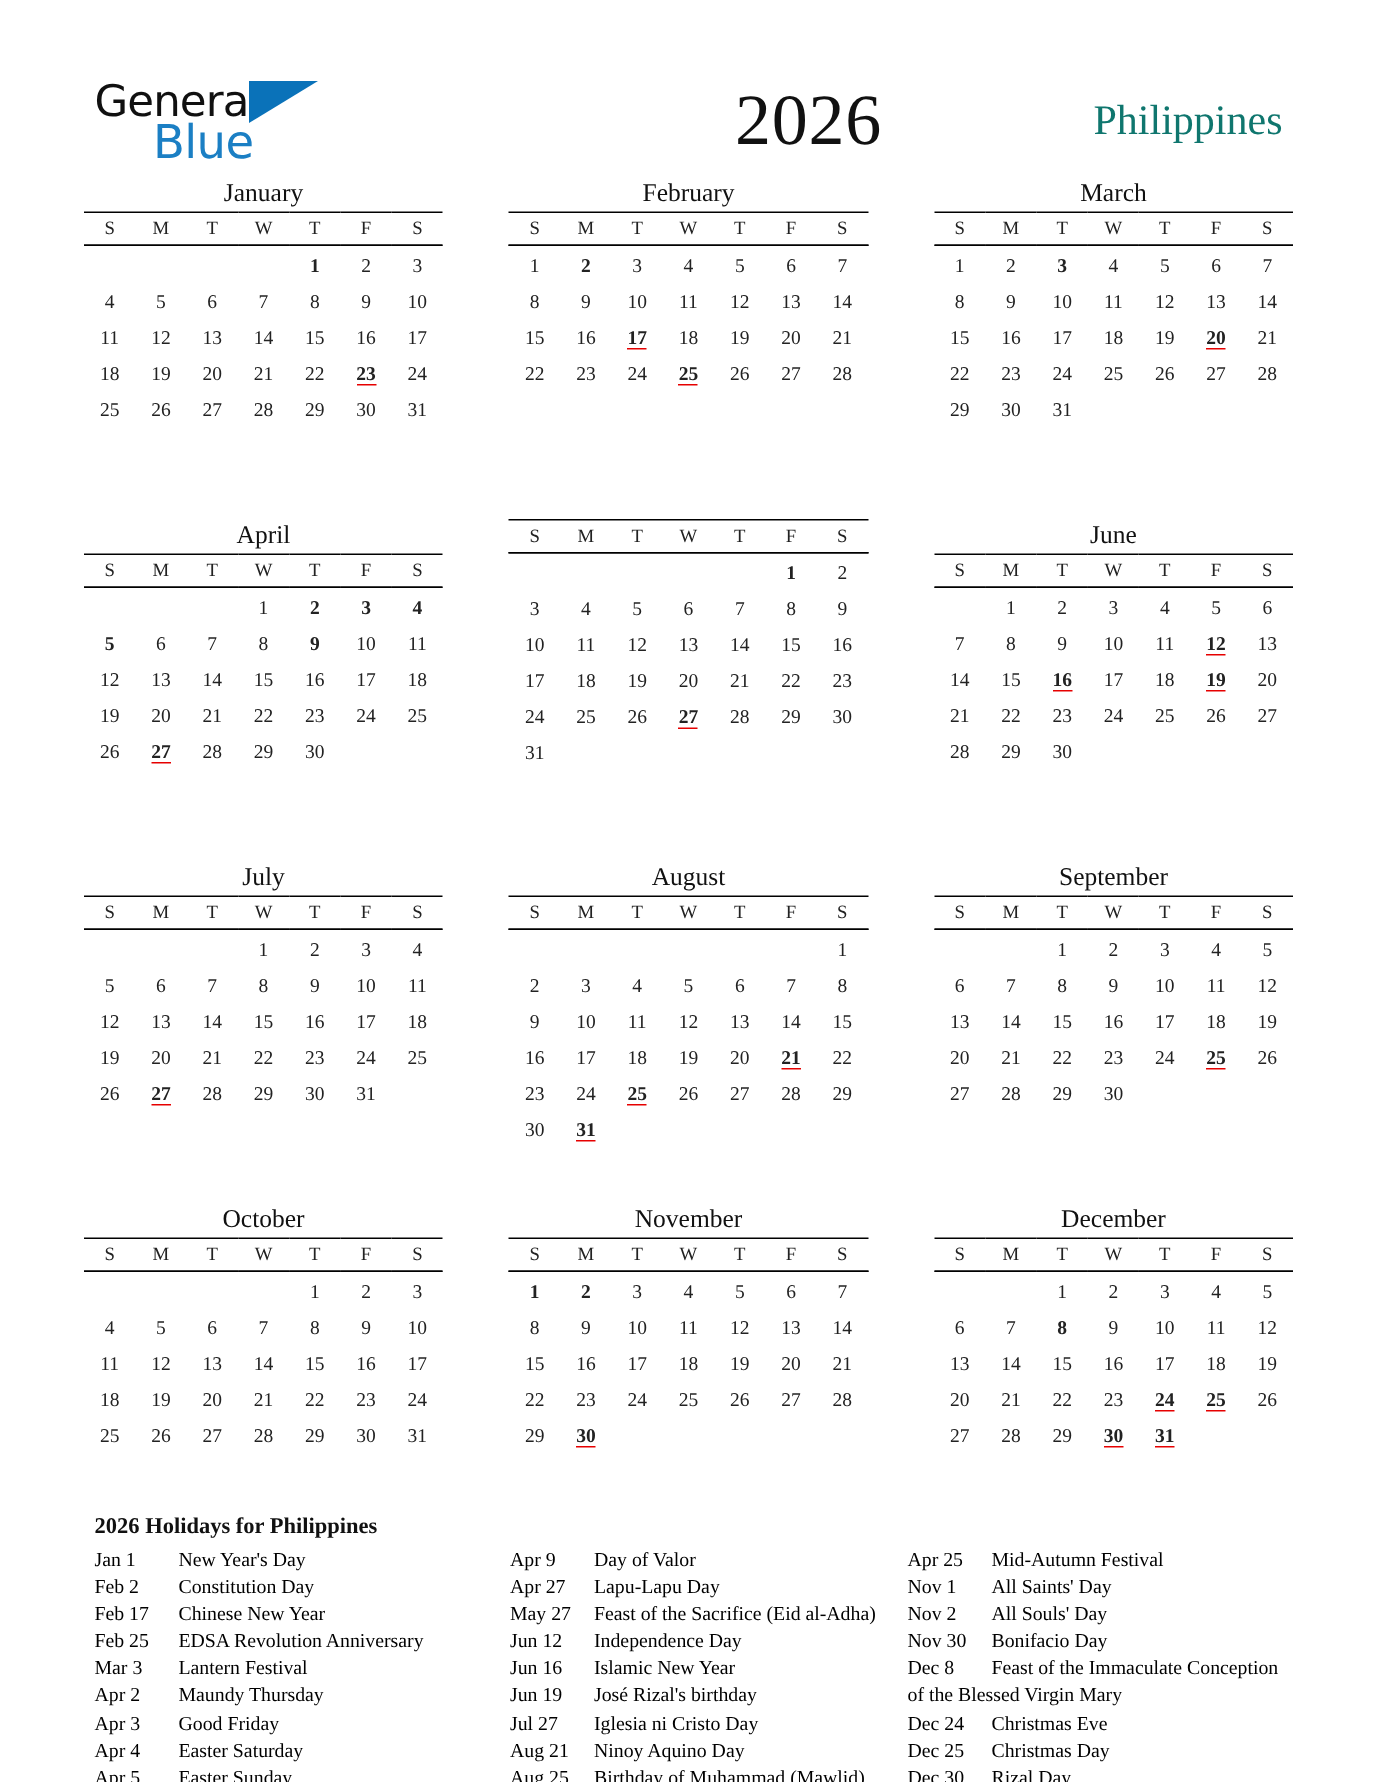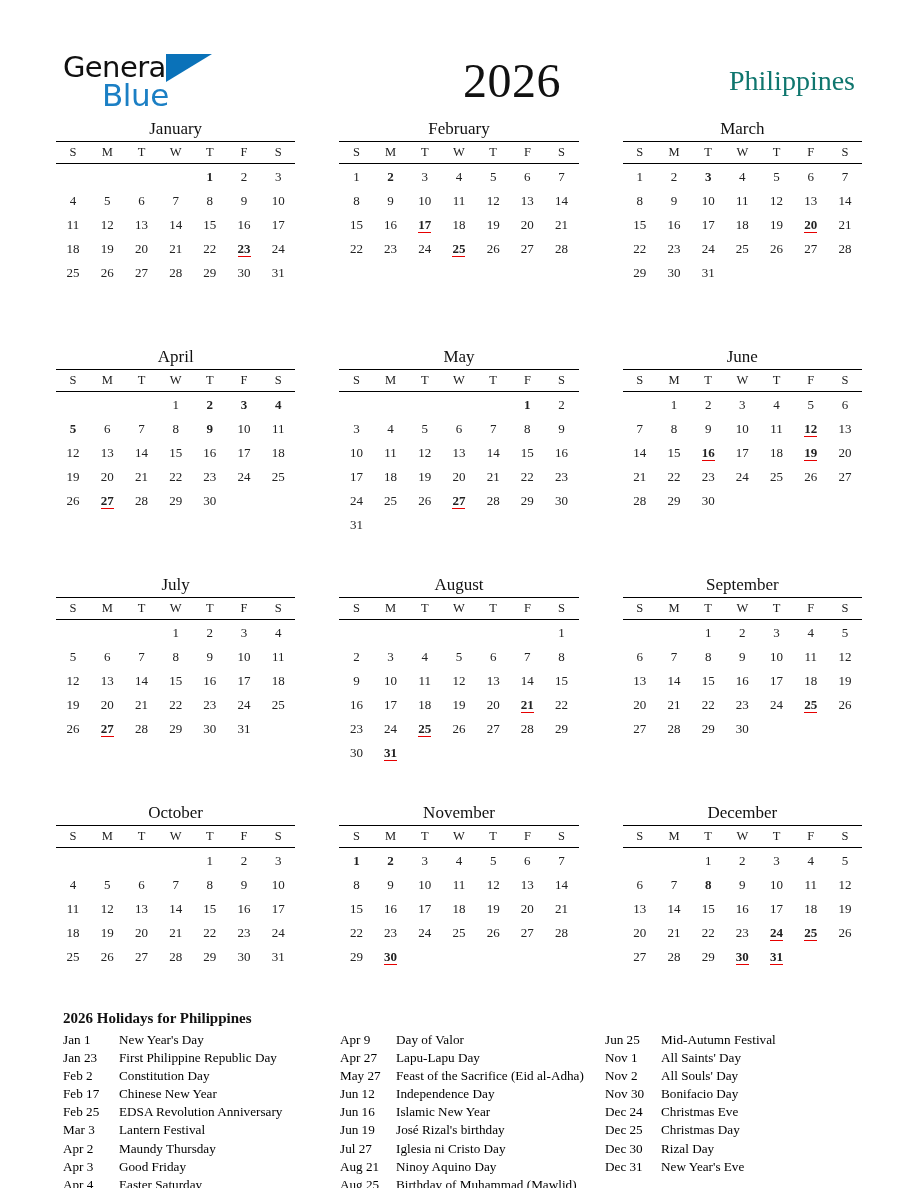--- a/index.html
+++ b/index.html
@@ -26,20 +26,21 @@
   }
 
   
   .header {
     display: flex;
     align-items: center;
     justify-content: space-between;
     padding: 44px 63px 0 63px;
     box-sizing: border-box;
     height: 118px;
+    gap: 27px;
   }
 
   .logo {
     width: 150px;
     height: 58px;
     position: relative;
     flex: 0 0 auto;
   }
   .logo-general {
     position: absolute;
@@ -472,21 +473,20 @@
               <td class="empty">&nbsp;</td>
               <td class="empty">&nbsp;</td>
               <td class="empty">&nbsp;</td>
               <td class="empty">&nbsp;</td>
               <td class="empty">&nbsp;</td>
             </tr>
           </tbody>
         </table>
       </div>
       <div class="month">
-        <div class="month-name">May</div>
         <table class="cal">
           <thead>
             <tr>
               <th>S</th>
               <th>M</th>
               <th>T</th>
               <th>W</th>
               <th>T</th>
               <th>F</th>
               <th>S</th>
@@ -1054,21 +1054,20 @@
           </tbody>
         </table>
       </div>
     </div>
 
   <div class="holidays">
     <div class="holidays-title">2026 Holidays for Philippines</div>
     <div class="holidays-cols">
         <div class="hcol">
           <div class="hrow"><span class="hdate">Jan 1</span><span class="hname">New Year's Day</span></div>
-          <div class="hrow"><span class="hdate">Jan 23</span><span class="hname">First Philippine Republic Day</span></div>
           <div class="hrow"><span class="hdate">Feb 2</span><span class="hname">Constitution Day</span></div>
           <div class="hrow"><span class="hdate">Feb 17</span><span class="hname">Chinese New Year</span></div>
           <div class="hrow"><span class="hdate">Feb 25</span><span class="hname">EDSA Revolution Anniversary</span></div>
           <div class="hrow"><span class="hdate">Mar 3</span><span class="hname">Lantern Festival</span></div>
           <div class="hrow"><span class="hdate">Apr 2</span><span class="hname">Maundy Thursday</span></div>
           <div class="hrow"><span class="hdate">Apr 3</span><span class="hname">Good Friday</span></div>
           <div class="hrow"><span class="hdate">Apr 4</span><span class="hname">Easter Saturday</span></div>
           <div class="hrow"><span class="hdate">Apr 5</span><span class="hname">Easter Sunday</span></div>
         </div>
         <div class="hcol">
@@ -1077,24 +1076,25 @@
           <div class="hrow"><span class="hdate">May 27</span><span class="hname">Feast of the Sacrifice (Eid al-Adha)</span></div>
           <div class="hrow"><span class="hdate">Jun 12</span><span class="hname">Independence Day</span></div>
           <div class="hrow"><span class="hdate">Jun 16</span><span class="hname">Islamic New Year</span></div>
           <div class="hrow"><span class="hdate">Jun 19</span><span class="hname">José Rizal's birthday</span></div>
           <div class="hrow"><span class="hdate">Jul 27</span><span class="hname">Iglesia ni Cristo Day</span></div>
           <div class="hrow"><span class="hdate">Aug 21</span><span class="hname">Ninoy Aquino Day</span></div>
           <div class="hrow"><span class="hdate">Aug 25</span><span class="hname">Birthday of Muhammad (Mawlid)</span></div>
           <div class="hrow"><span class="hdate">Aug 31</span><span class="hname">National Heroes' Day</span></div>
         </div>
         <div class="hcol">
-          <div class="hrow"><span class="hdate">Jun 25</span><span class="hname">Mid-Autumn Festival</span></div>
+          <div class="hrow"><span class="hdate">Apr 25</span><span class="hname">Mid-Autumn Festival</span></div>
           <div class="hrow"><span class="hdate">Nov 1</span><span class="hname">All Saints' Day</span></div>
           <div class="hrow"><span class="hdate">Nov 2</span><span class="hname">All Souls' Day</span></div>
           <div class="hrow"><span class="hdate">Nov 30</span><span class="hname">Bonifacio Day</span></div>
+          <div class="hrow"><span class="hdate">Dec 8</span><span class="hname">Feast of the Immaculate Conception of the Blessed Virgin Mary</span></div>
           <div class="hrow"><span class="hdate">Dec 24</span><span class="hname">Christmas Eve</span></div>
           <div class="hrow"><span class="hdate">Dec 25</span><span class="hname">Christmas Day</span></div>
           <div class="hrow"><span class="hdate">Dec 30</span><span class="hname">Rizal Day</span></div>
           <div class="hrow"><span class="hdate">Dec 31</span><span class="hname">New Year's Eve</span></div>
         </div>
       </div>
   </div>
 
 </div>
 

